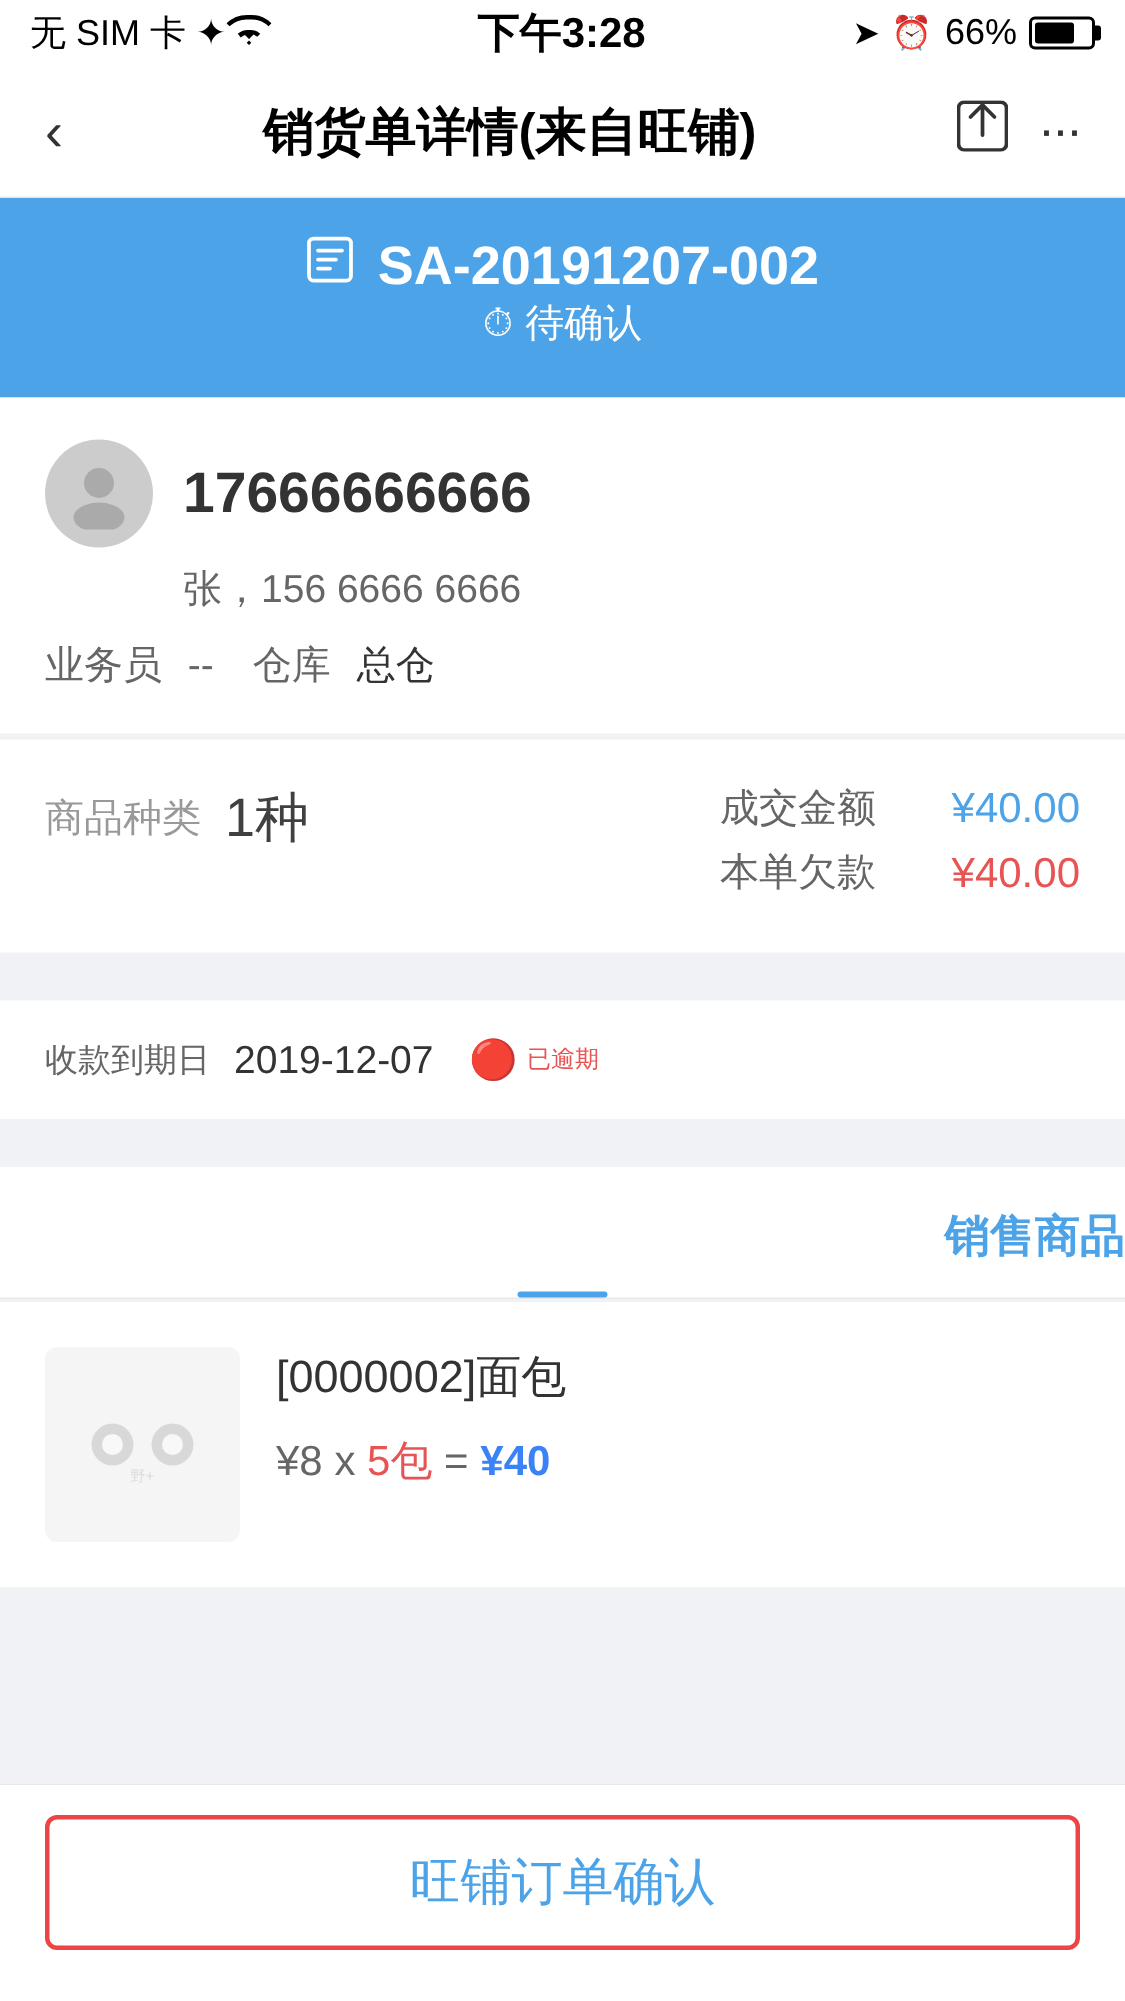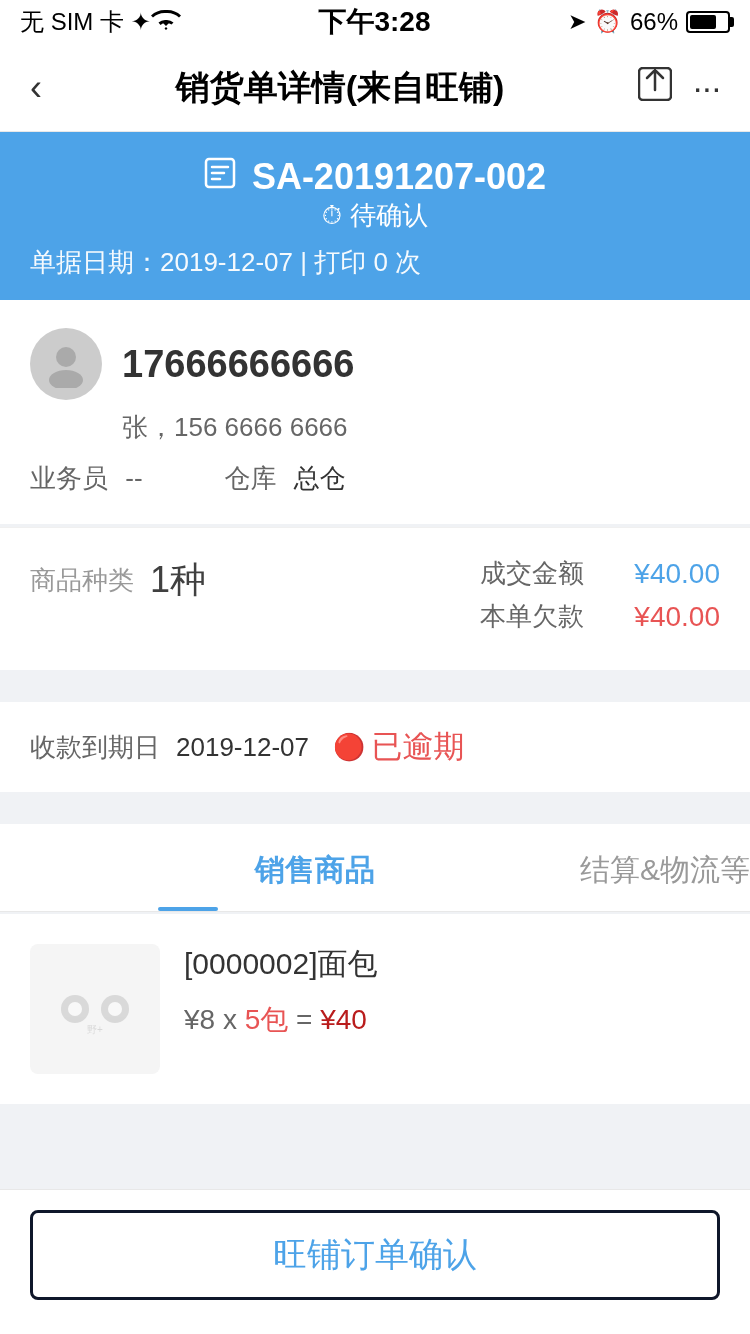--- a/index.html
+++ b/index.html
@@ -165,21 +165,21 @@
     }
     .customer-sub {
       font-size: 26px;
       color: #666;
       margin-top: 4px;
       margin-left: 92px;
     }
     .customer-meta {
       display: flex;
       margin-top: 16px;
-      gap: 82px;
+      gap: 26px;
     }
     .meta-item {
       font-size: 26px;
       color: #666;
     }
     .divider {
       height: 1px;
       background: #f0f0f0;
       margin: 0;
     }
@@ -238,40 +238,40 @@
     
     .due-card {
       background: #fff;
       padding: 24px 30px;
       margin-bottom: 16px;
       display: flex;
       align-items: center;
       gap: 16px;
     }
     .due-label {
-      font-size: 26px;
+      font-size: 22px;
       color: #666;
     }
     .due-date {
       font-size: 26px;
       color: #333;
     }
     .overdue-badge {
       display: flex;
       align-items: center;
       gap: 6px;
       background: #fff;
       margin-left: 8px;
     }
     .overdue-icon {
       color: #e85454;
       font-size: 26px;
     }
     .overdue-text {
-      font-size: 31px;
+      font-size: 16px;
       color: #e85454;
     }
 
     
     .tabs-container {
       background: #fff;
       margin-bottom: 0;
     }
     .tabs-row {
       display: flex;
@@ -339,22 +339,22 @@
       margin-bottom: 16px;
     }
     .product-price-row {
       font-size: 28px;
       color: #666;
     }
     .product-quantity {
       color: #e85454;
     }
     .product-total {
-      color: #b91c1c;
-      font-weight: 400;
+      color: #3b82f6;
+      font-weight: 700;
     }
 
     
     .empty-area {
       background: #f0f2f5;
       height: 240px;
     }
 
     
     .confirm-btn-container {
@@ -363,21 +363,21 @@
       left: 0;
       width: 750px;
       background: #fff;
       padding: 20px 30px 34px;
       border-top: 1px solid #e8e8e8;
     }
     .confirm-btn {
       width: 100%;
       height: 90px;
       background: #fff;
-      border: 3px solid #0f172a;
+      border: 3px solid #ef4444;
       border-radius: 8px;
       font-size: 34px;
       color: #4da3e8;
       font-weight: 500;
       cursor: pointer;
       display: flex;
       align-items: center;
       justify-content: center;
     }
   </style>
@@ -430,21 +430,20 @@
             <path d="M8 10h16M8 16h12M8 22h8" stroke="#fff" stroke-width="2.5" stroke-linecap="round"></path>
           </svg>
       </span>
       <span>SA-20191207-002</span>
     </div>
     <div class="order-status">
       <span>⏱</span>
       <span>待确认</span>
     </div>
   </div>
-  <div class="order-date">单据日期：2019-12-07 | 打印 0 次</div>
 </div>
 
 <div class="customer-card">
   <div class="customer-row">
     <div class="customer-avatar">
       <svg width="48" height="48" viewBox="0 0 48 48">
           <circle cx="24" cy="17" r="10" fill="#aaa"></circle>
           <ellipse cx="24" cy="40" rx="17" ry="10" fill="#aaa"></ellipse>
         </svg>
     </div>
@@ -493,21 +492,20 @@
     <span class="overdue-icon">🔴</span>
     <span class="overdue-text">已逾期</span>
   </div>
 </div>
 
 <div class="divider" style="height:16px;background:#f0f2f5;"></div>
 
 <div class="tabs-container">
   <div class="tabs-row">
     <div class="tab-item active">销售商品</div>
-    <div class="tab-item">结算&amp;物流等</div>
   </div>
 </div>
 
 <div class="product-list">
   <div class="product-item">
     <div class="product-thumb">
       <svg viewBox="0 0 80 60" xmlns="http://www.w3.org/2000/svg">
         <circle cx="20" cy="30" r="14" fill="#999"></circle>
         <circle cx="20" cy="30" r="7" fill="#fff"></circle>
         <circle cx="60" cy="30" r="14" fill="#999"></circle>

